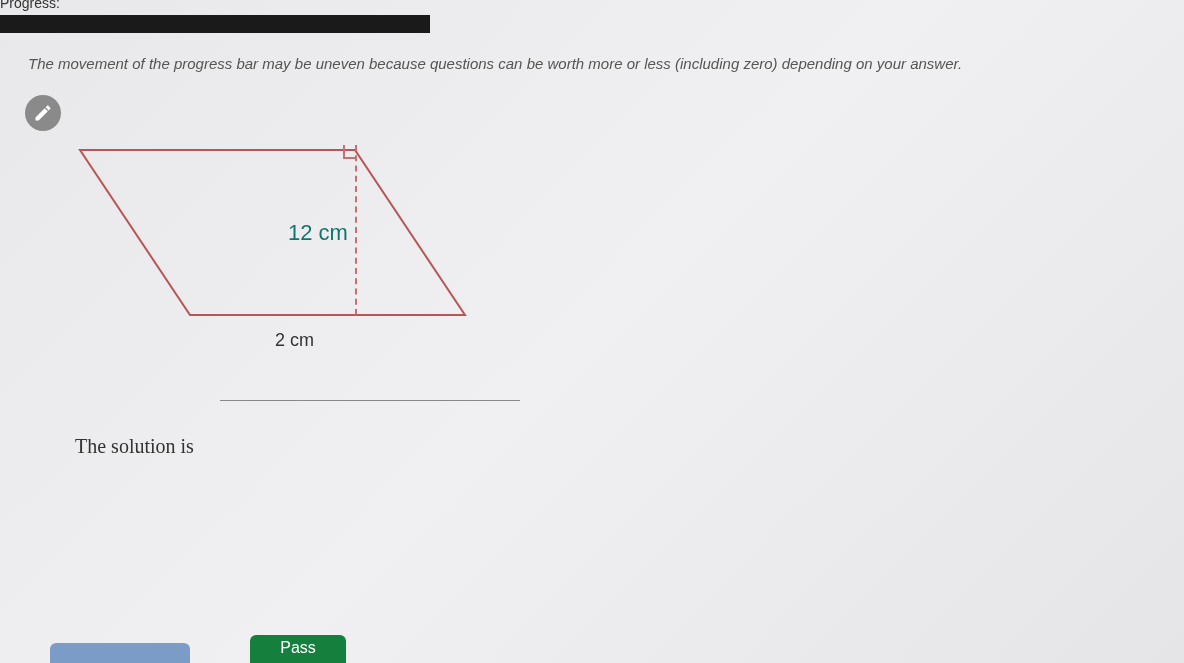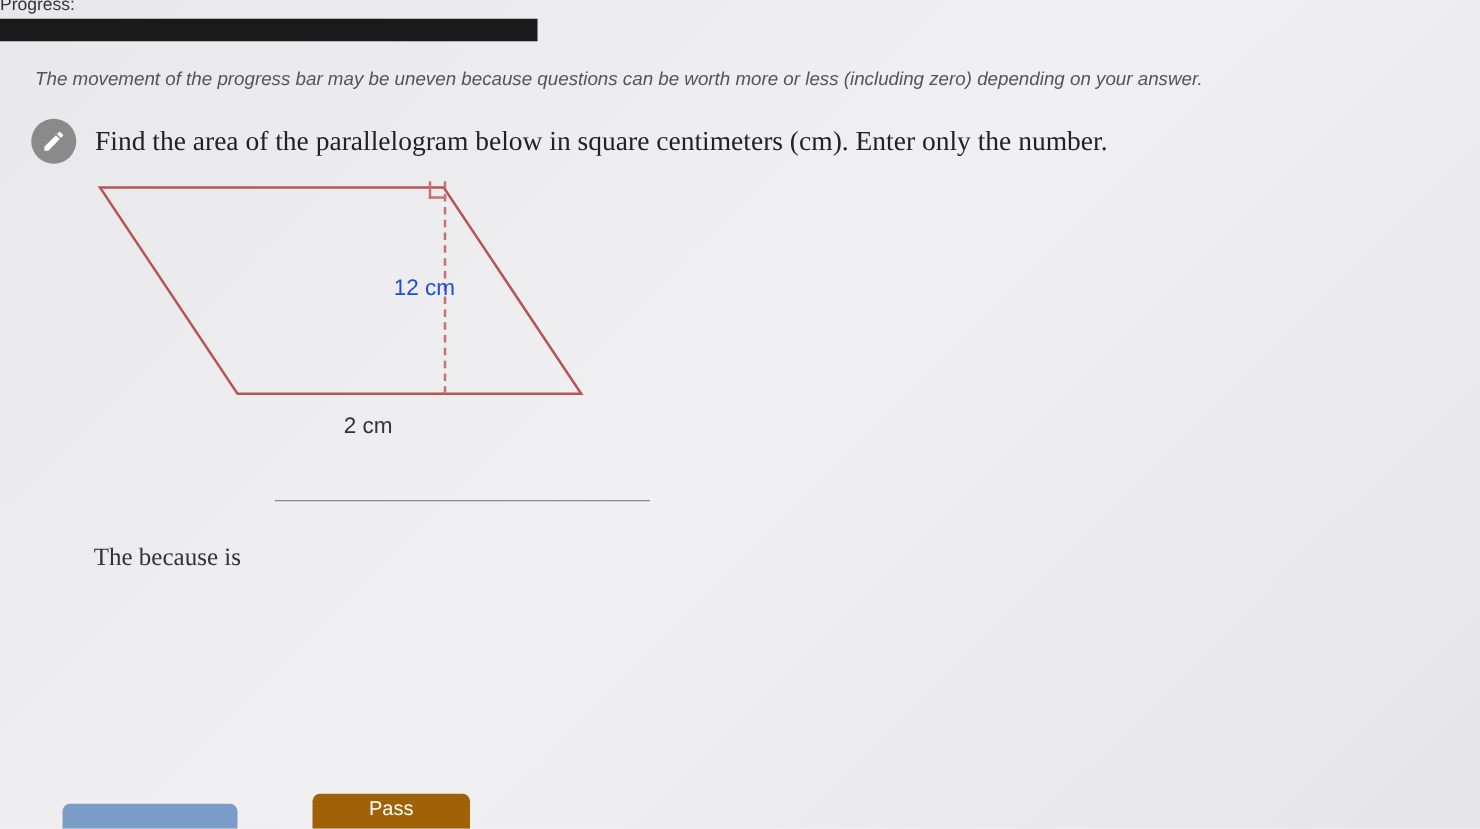--- a/index.html
+++ b/index.html
@@ -95,23 +95,23 @@
       top: 0;
       left: 268px;
       width: 14px;
       height: 14px;
       border-left: 2px solid #c77070;
       border-bottom: 2px solid #c77070;
     }
     .height-label {
       position: absolute;
       top: 75px;
-      left: 240px;
-      font-size: 18px;
-      color: #1d4ed8;
+      left: 213px;
+      font-size: 22px;
+      color: #0f766e;
     }
     .base-label {
       position: absolute;
       top: 185px;
       left: 200px;
       font-size: 18px;
       color: #333;
     }
     .answer-line {
       position: absolute;
@@ -143,22 +143,22 @@
       color: #fff;
       border: none;
       cursor: pointer;
     }
     .btn-primary {
       background: #7a9cc6;
       width: 140px;
       height: 20px;
     }
     .btn-pass {
-      background: #a16207;
-      width: 126px;
+      background: #15803d;
+      width: 96px;
       height: 28px;
       padding-top: 4px;
     }
   </style>
 </head>
 <body>
 
 <div class="progress-label">Progress:</div>
 
 <div class="progress-bar-container">
@@ -166,33 +166,32 @@
 </div>
 
 <div class="progress-note">The movement of the progress bar may be uneven because questions can be worth more or less (including zero) depending on your answer.</div>
 
 <div class="question-row">
   <div class="pencil-badge">
     <svg viewBox="0 0 24 24">
         <path d="M3 17.25V21h3.75L17.81 9.94l-3.75-3.75L3 17.25zM20.71 7.04c.39-.39.39-1.02 0-1.41l-2.34-2.34c-.39-.39-1.02-.39-1.41 0l-1.83 1.83 3.75 3.75 1.83-1.83z"></path>
       </svg>
   </div>
-  <div class="question-text">Find the area of the parallelogram below in square centimeters (cm). Enter only the number.</div>
 </div>
 
 <div class="figure-area">
   <svg class="parallelogram" width="400" height="180">
     <polygon points="5,5 280,5 390,170 115,170" fill="none" stroke="#b85555" stroke-width="2"></polygon>
   </svg>
   <div class="right-angle"></div>
   <div class="height-line"></div>
   <div class="height-label">12 cm</div>
   <div class="base-label">2 cm</div>
 </div>
 
 <div class="answer-line"></div>
 
-<div class="solution-text">The because is</div>
+<div class="solution-text">The solution is</div>
 
 <div class="button-row">
   <button class="btn btn-primary"></button>
   <button class="btn btn-pass">Pass</button>
 </div>
 
 </body></html>

